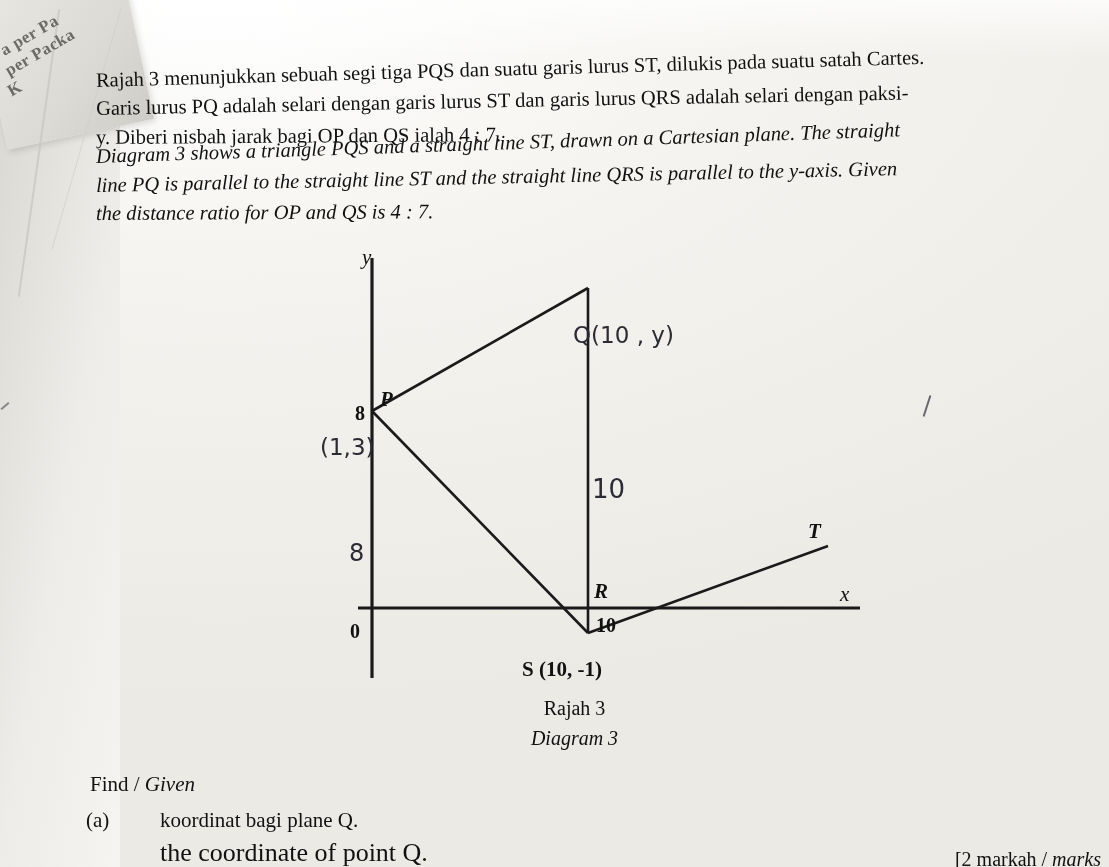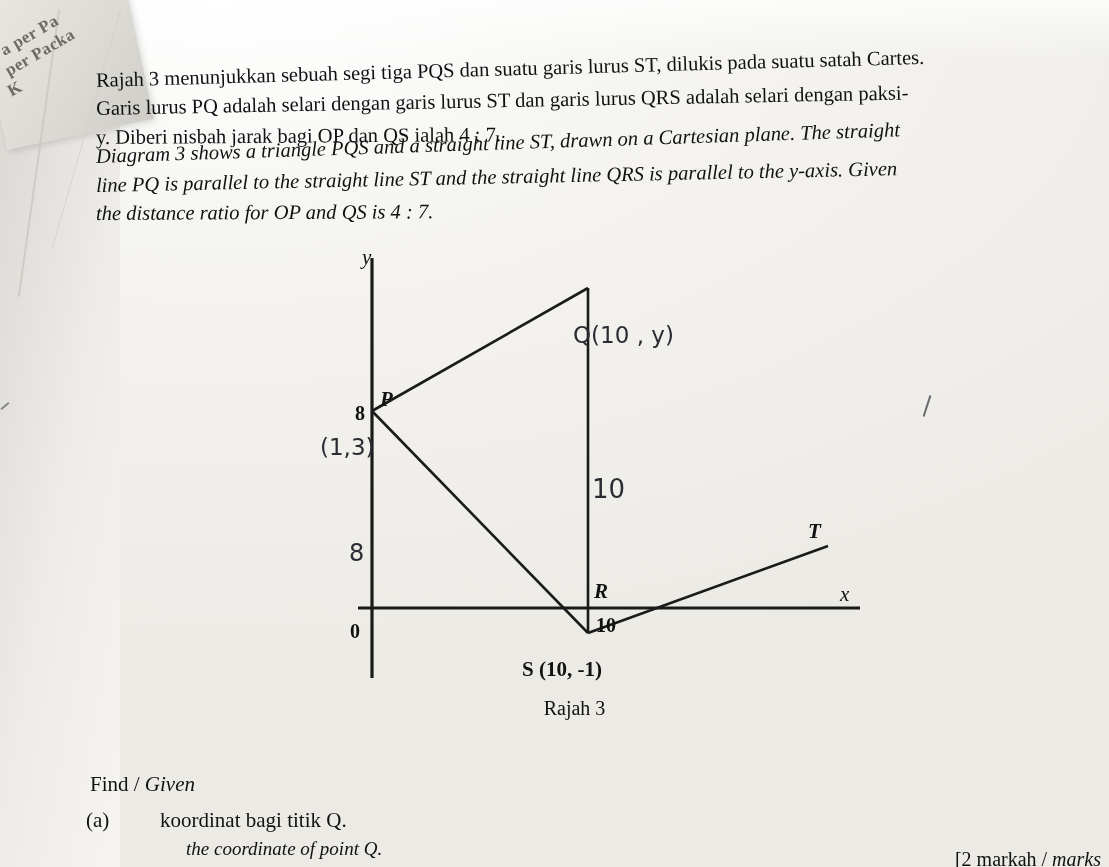--- a/index.html
+++ b/index.html
@@ -146,23 +146,21 @@
   .q-a-text {
     position: absolute;
     left: 160px;
     top: 808px;
     font-size: 21px;
   }
   .q-a-it {
     position: absolute;
     left: 160px;
     top: 838px;
-    font-size: 19px;
-    font-style: italic;
-    margin-left: 26px;
+    font-size: 26px;
   }
   .marks {
     position: absolute;
     right: 8px;
     top: 848px;
     font-size: 20px;
   }
   .marks i { font-style: italic; }
 
   
@@ -275,27 +273,30 @@
     <div class="hand hand-q">Q(10 , y)</div>
     <div class="hand hand-p">(1,3)</div>
     <div class="hand hand-14">10</div>
     <div class="hand hand-8b">8</div>
     <div class="stray"></div>
     <div class="stray2"></div>
 
     <div class="fig-caption cap1">
       <span>Rajah 3</span>
     </div>
+    <div class="fig-caption cap2">
+      <span>Diagram 3</span>
+    </div>
 
     <div class="q-head">
       <span>Find / </span><i>Given</i>
     </div>
 
     <div class="q-a-label">(a)</div>
-    <div class="q-a-text">koordinat bagi titik Q.</div>
+    <div class="q-a-text">koordinat bagi plane Q.</div>
     <div class="q-a-it">the coordinate of point Q.</div>
 
     <div class="marks">
       <span>[2 markah / </span><i>marks</i>
     </div>
 
   </div>
 </div>
 
 </body></html>

